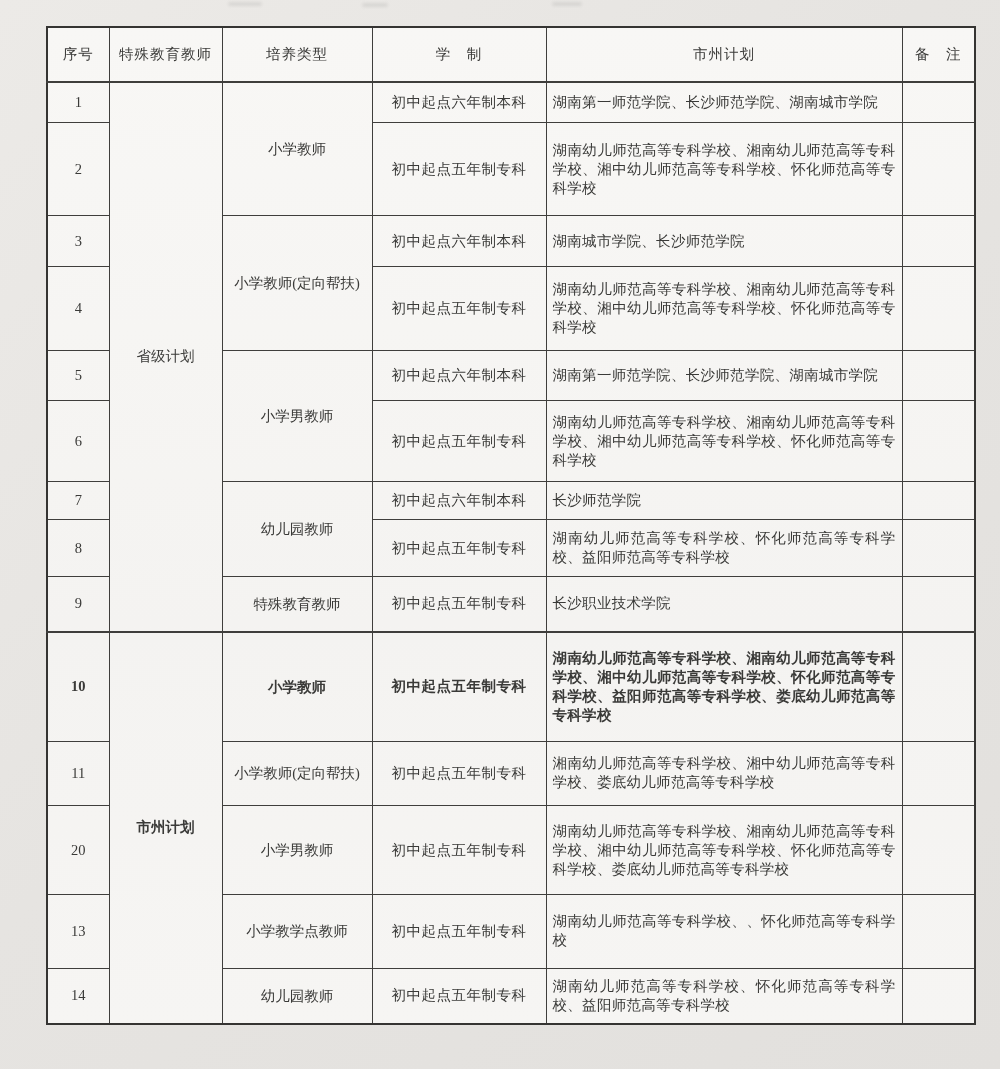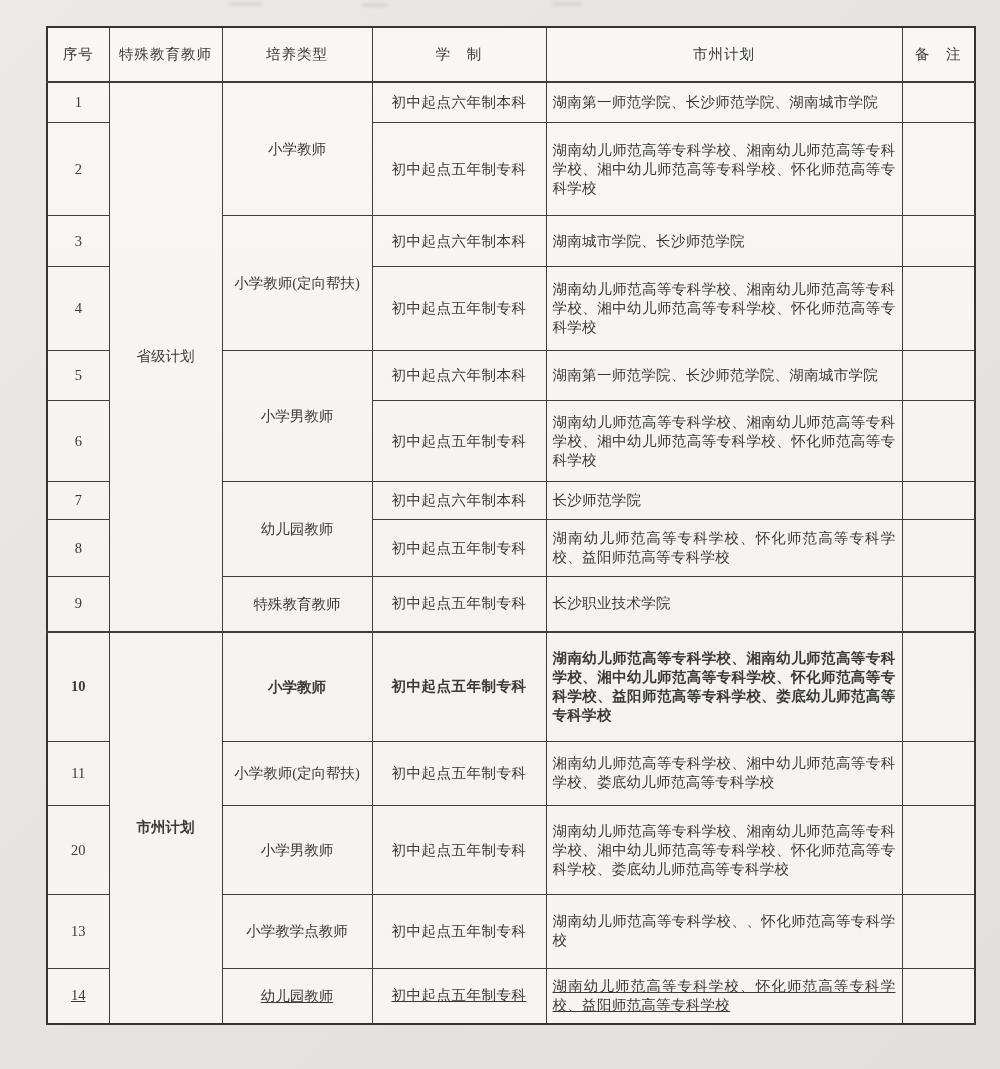--- a/index.html
+++ b/index.html
@@ -165,21 +165,21 @@
       <td class="c-schools">湖南幼儿师范高等专科学校、湘南幼儿师范高等专科学校、湘中幼儿师范高等专科学校、怀化师范高等专科学校、娄底幼儿师范高等专科学校</td>
       <td class="c-remark"></td>
     </tr>
     <tr style="height:73px;">
       <td class="c-no">13</td>
       <td class="c-type">小学教学点教师</td>
       <td class="c-schooling">初中起点五年制专科</td>
       <td class="c-schools">湖南幼儿师范高等专科学校、、怀化师范高等专科学校</td>
       <td class="c-remark"></td>
     </tr>
-    <tr style="height:55px;text-decoration:underline;">
+    <tr style="height:55px;">
       <td class="c-no">14</td>
       <td class="c-type">幼儿园教师</td>
       <td class="c-schooling">初中起点五年制专科</td>
       <td class="c-schools">湖南幼儿师范高等专科学校、怀化师范高等专科学校、益阳师范高等专科学校</td>
       <td class="c-remark"></td>
     </tr>
   </tbody>
 </table>
 
 </body></html>

